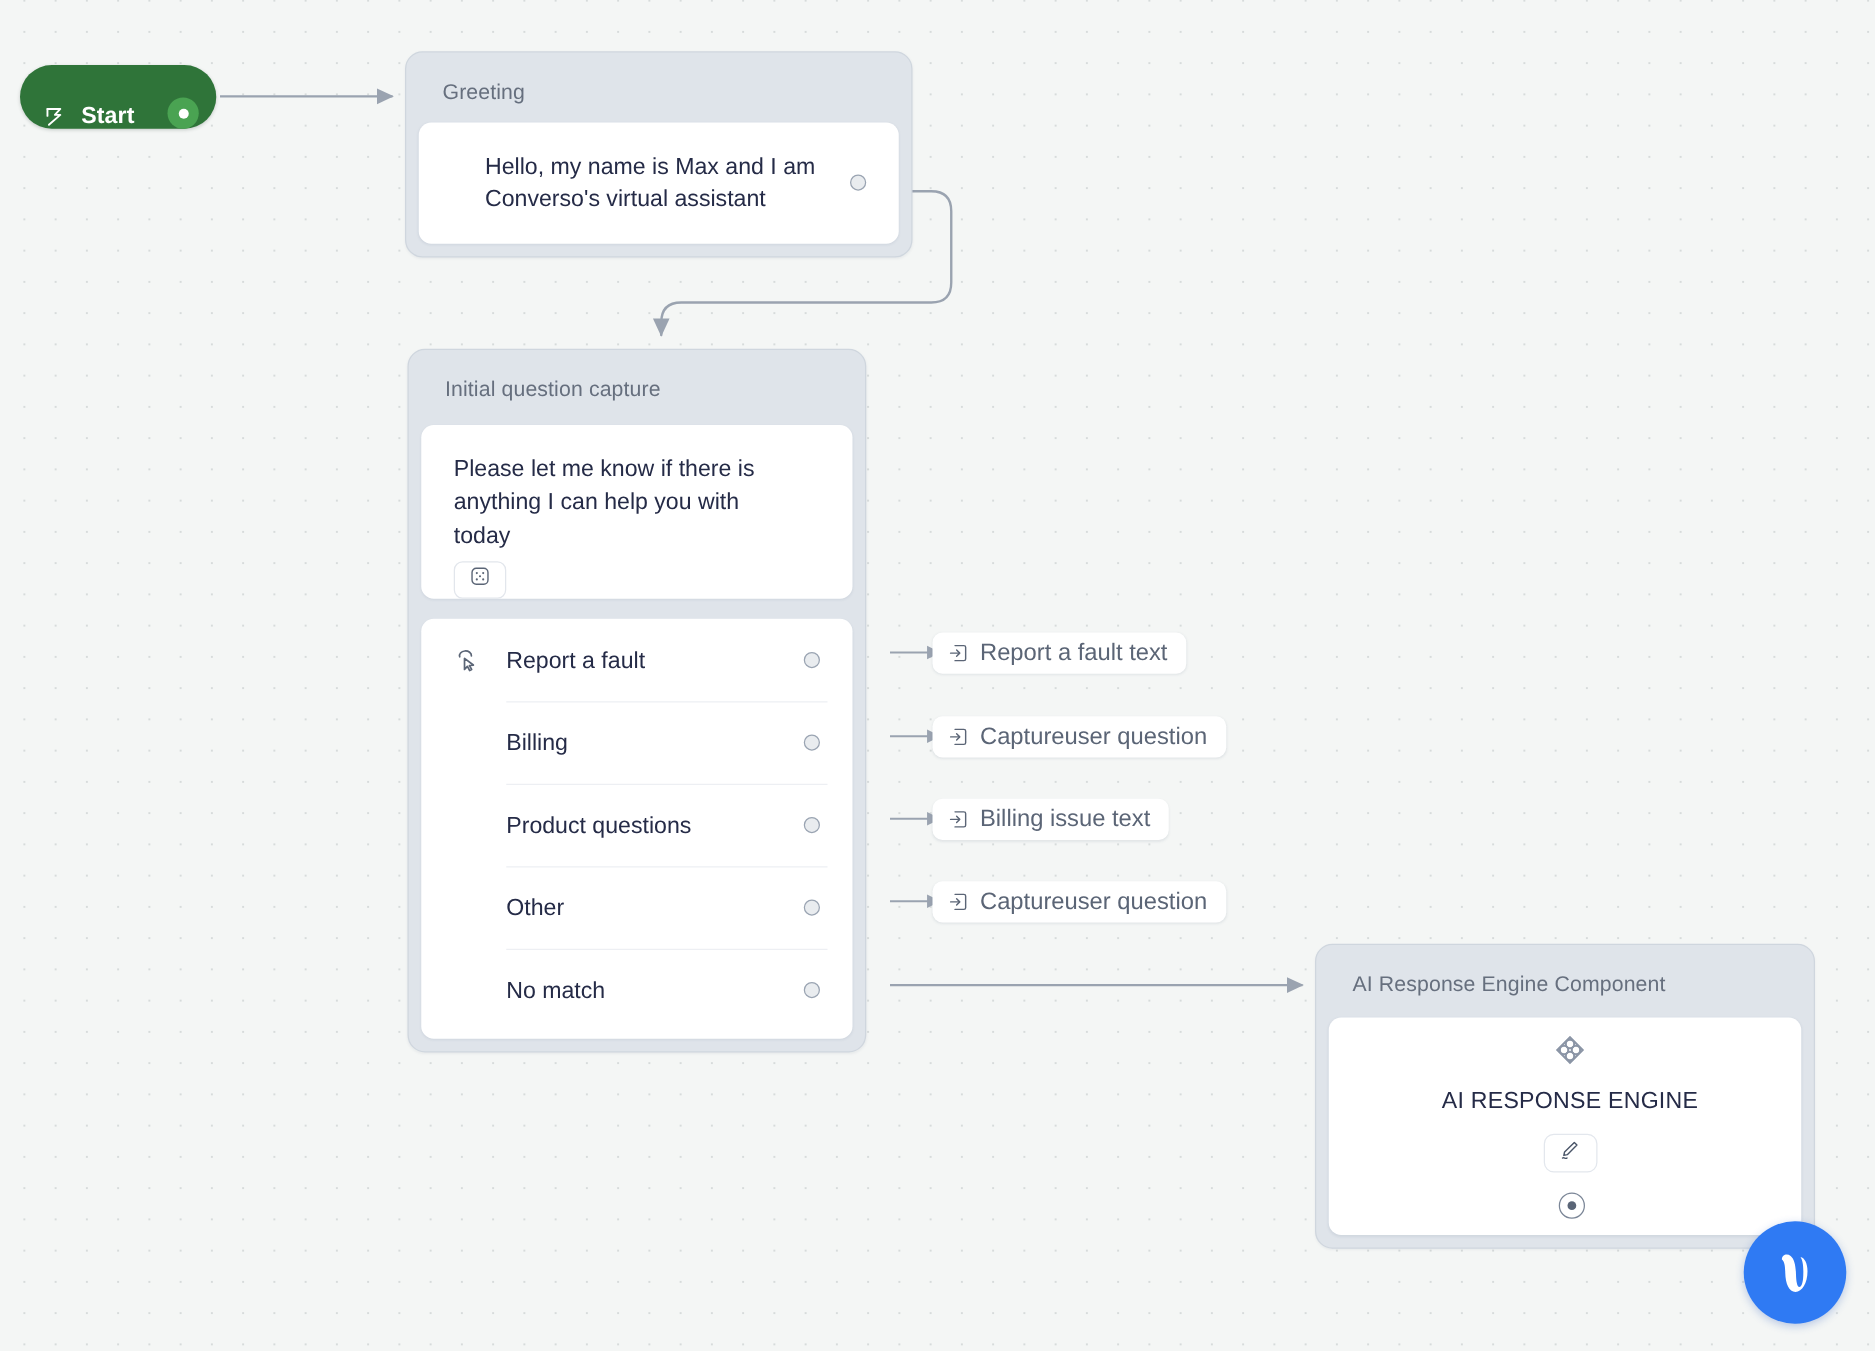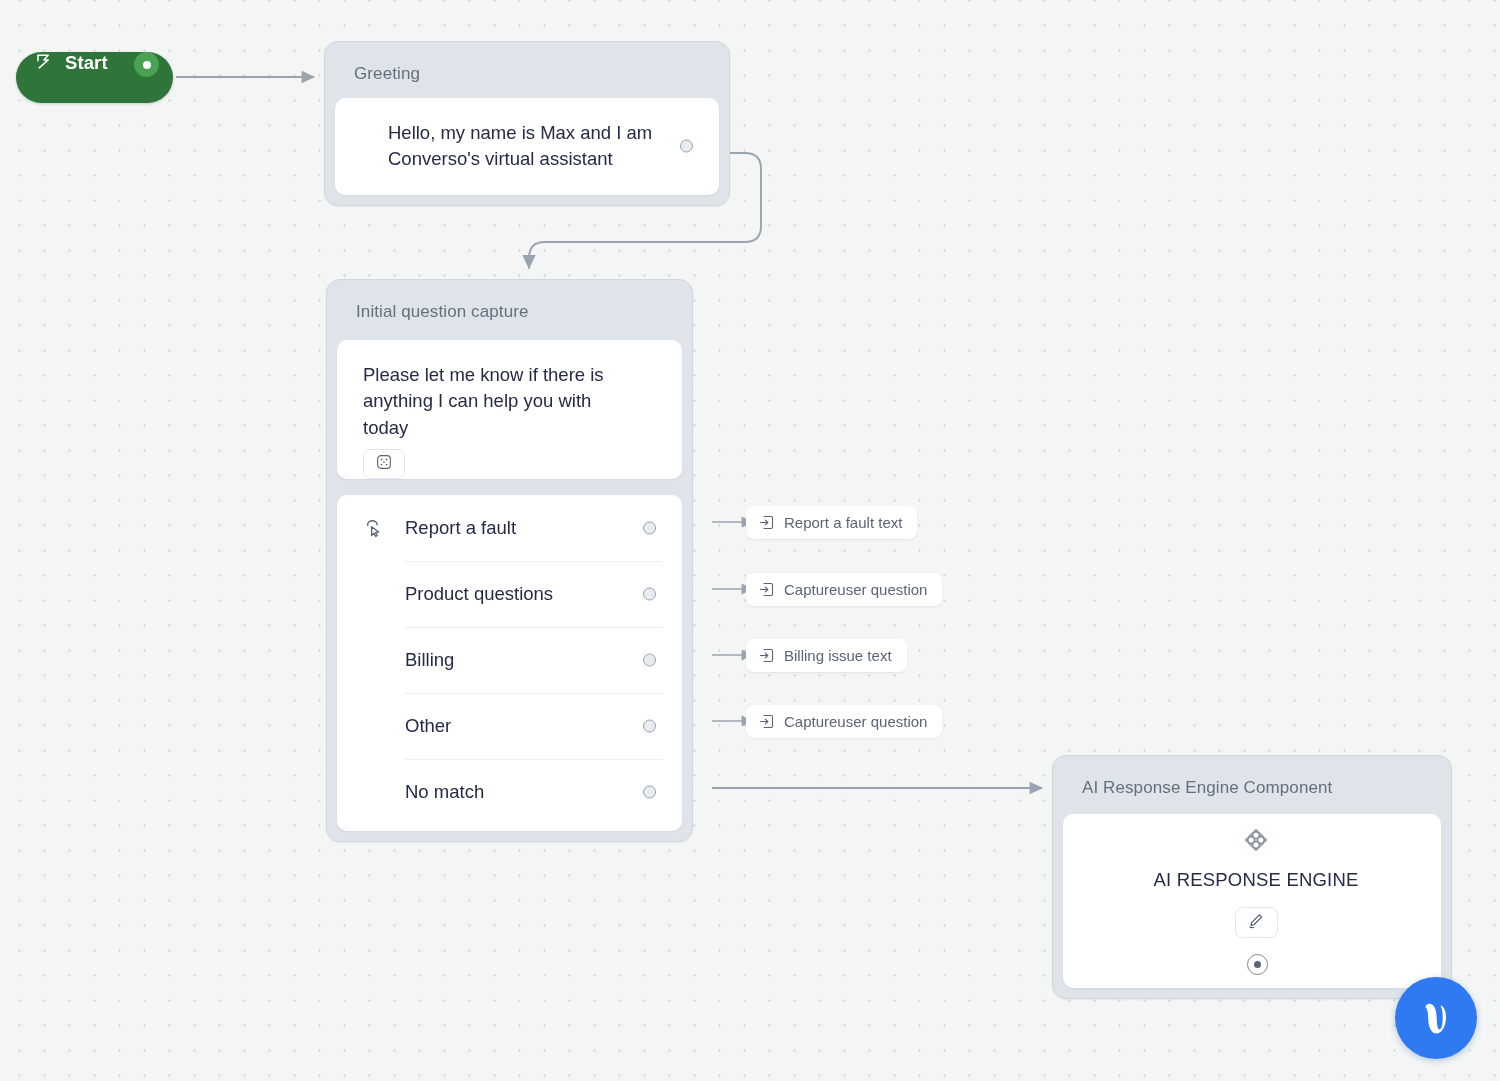--- a/index.html
+++ b/index.html
@@ -40,21 +40,21 @@
   
   .start-pill {
     position: absolute;
     left: 16px;
     top: 52px;
     width: 157px;
     height: 51px;
     border-radius: 26px;
     background: #2f7439;
     display: flex;
-    align-items: flex-start;
+    align-items: flex-end;
     gap: 12px;
     padding: 0 14px 0 18px;
     box-shadow: 0 1px 3px rgba(30,50,40,.22);
     z-index: 5;
   }
   .start-pill .flag-ico { width: 19px; height: 19px; flex: 0 0 auto; }
   .start-label {
     color: #ffffff;
     font-size: 18.5px;
     font-weight: 600;
@@ -168,21 +168,21 @@
   .chip {
     position: absolute;
     display: flex;
     align-items: center;
     gap: 9px;
     height: 33px;
     padding: 0 15px 0 12px;
     background: #ffffff;
     border-radius: 8px;
     box-shadow: 0 1px 2px rgba(70,90,120,.10);
-    font-size: 15px;
+    font-size: 19px;
     color: #5b6576;
     z-index: 4;
     white-space: nowrap;
   }
   .chip .chip-ico { width: 17px; height: 17px; flex: 0 0 auto; }
 
   
   #node-ai { left: 1052px; top: 755px; width: 400px; }
   #node-ai .ai-card {
     display: flex;
@@ -319,27 +319,27 @@
             <path d="M5.2 9.2 A5.2 4 0 1 1 15.4 8.4"></path>
             <path d="M9.4 10.6 L9.4 20.2 L11.9 17.6 L13.9 21.2 L15.6 20.2 L13.7 16.8 L17.1 16.4 Z"></path>
           </svg>
         </span>
         <span class="choice-label">Report a fault</span>
         <span class="port"></span>
       </div>
 
       <div class="choice-row">
         <span class="choice-ico"></span>
-        <span class="choice-label">Product questions</span>
+        <span class="choice-label">Billing</span>
         <span class="port"></span>
       </div>
 
       <div class="choice-row">
         <span class="choice-ico"></span>
-        <span class="choice-label">Billing</span>
+        <span class="choice-label">Product questions</span>
         <span class="port"></span>
       </div>
 
       <div class="choice-row">
         <span class="choice-ico"></span>
         <span class="choice-label">Other</span>
         <span class="port"></span>
       </div>
 
       <div class="choice-row">

